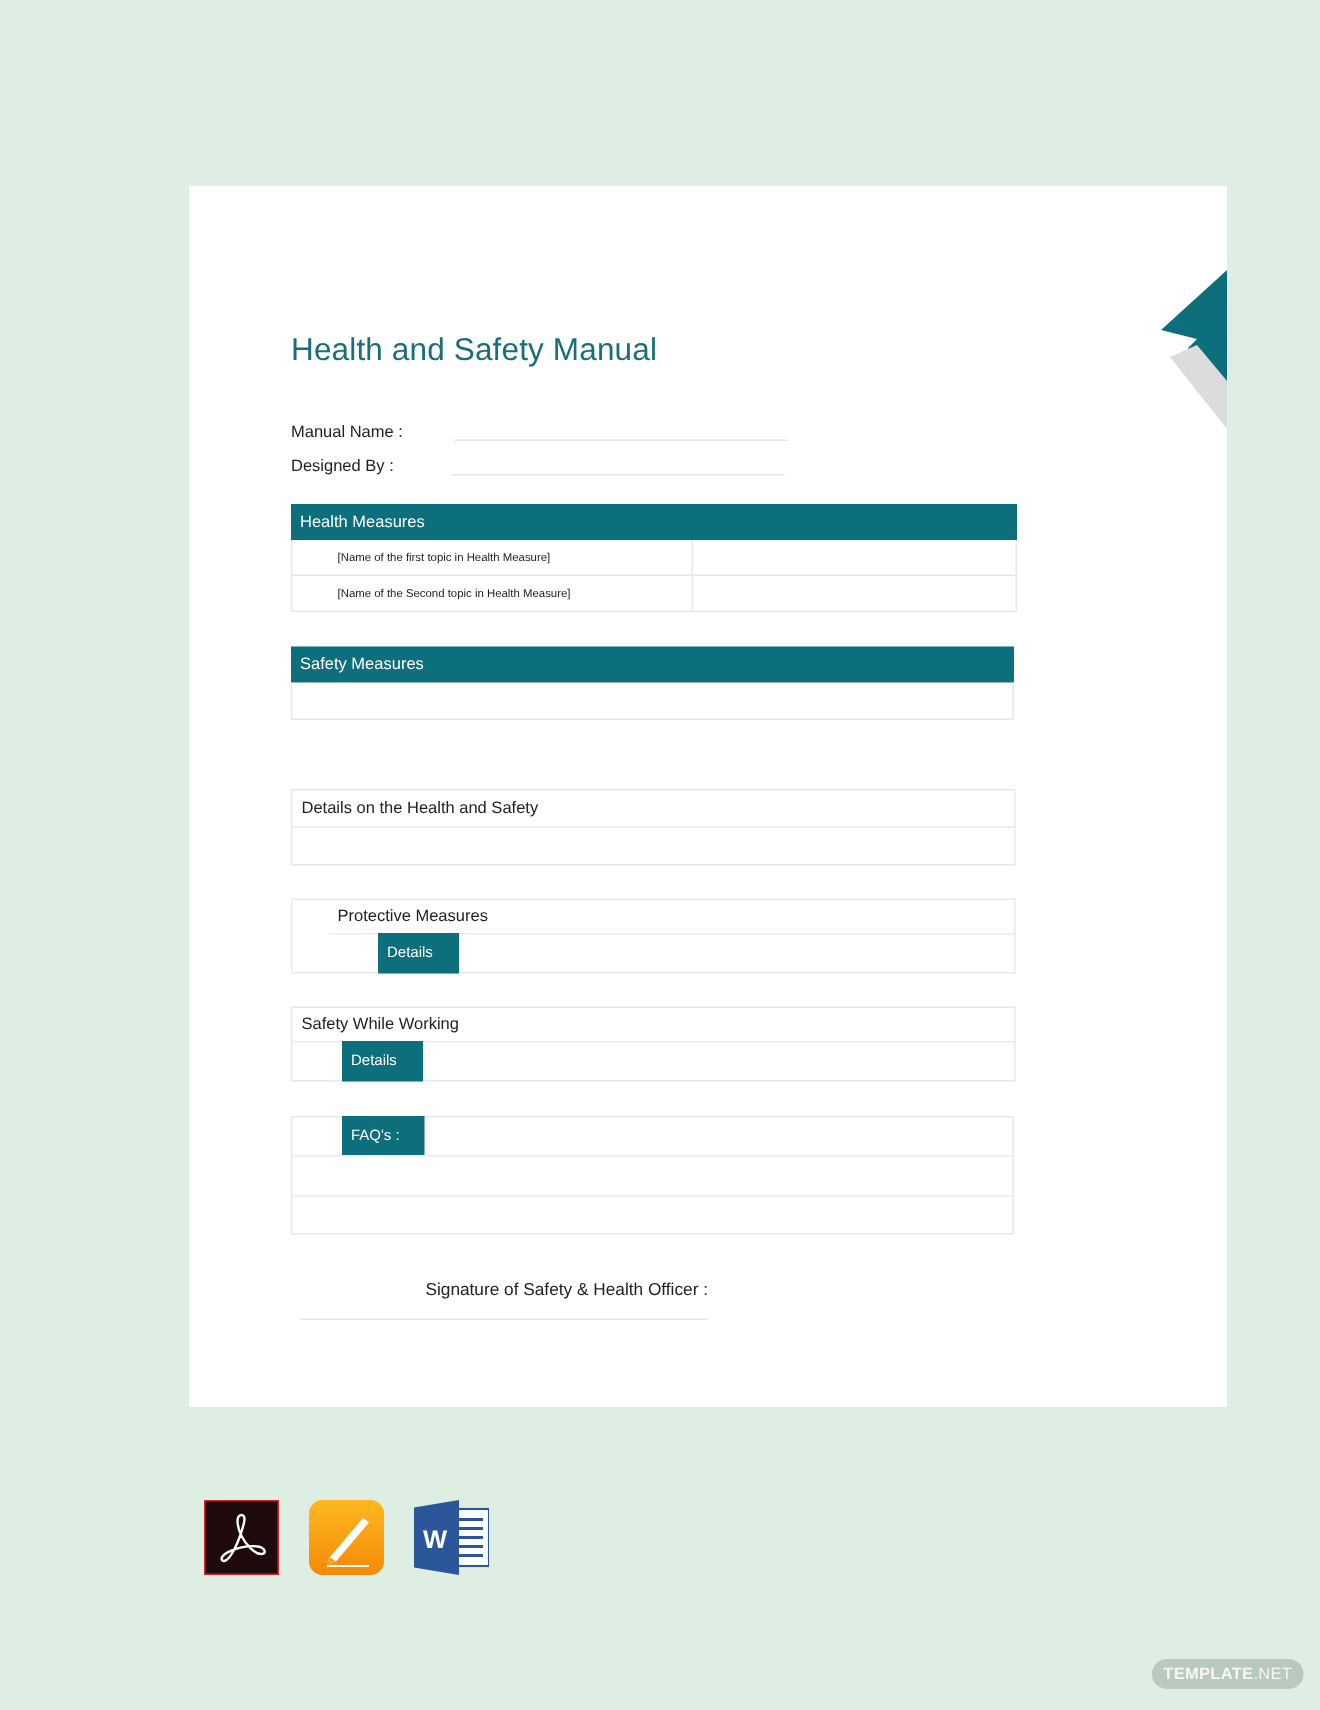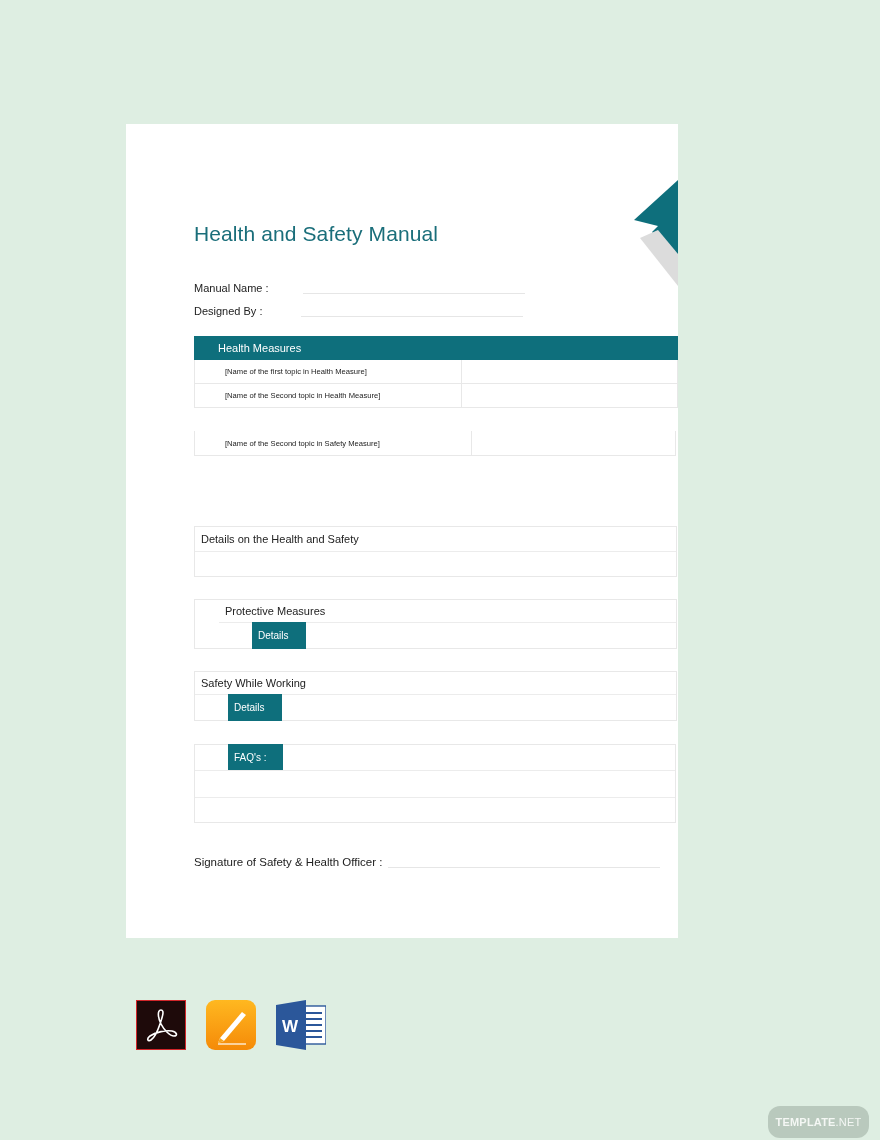--- a/index.html
+++ b/index.html
@@ -7,21 +7,21 @@
       width: 880px; height: 1140px;
       background: #deeee2;
       position: relative;
       overflow: hidden;
       font-family: "Liberation Sans", "DejaVu Sans", sans-serif;
       color: #1f1f1f;
     }
     .page {
       position: absolute;
       left: 126px; top: 124px;
-      width: 552px; height: 814px;
+      width: 692px; height: 814px;
       background: #ffffff;
       overflow: hidden;
     }
     .corner-deco {
       position: absolute;
       right: 0; top: 56px;
       width: 44px; height: 106px;
     }
     .title {
       position: absolute;
@@ -46,21 +46,21 @@
     .tbl {
       position: absolute;
       left: 68px;
       border-collapse: collapse;
     }
     .tbl-head {
       background: #0e6f7c;
       color: #ffffff;
       font-size: 11px;
       height: 24px;
-      padding-left: 24px;
+      padding-left: 6px;
       display: flex; align-items: center;
     }
     .tbl-row {
       display: flex;
       height: 23px;
       border: 1px solid #e8e8e8;
       border-top: none;
     }
     .tbl-cell-left {
       border-right: 1px solid #e8e8e8;
@@ -103,40 +103,41 @@
       display: flex; align-items: center;
       box-sizing: border-box;
       margin-left: 34px;
     }
     .sig-row {
       position: absolute;
       left: 68px; top: 730px;
       display: flex; align-items: flex-end;
       font-size: 11.5px;
       color: #222;
+      flex-direction: column;
     }
     .sig-line {
       width: 272px;
       border-bottom: 1px solid #e6e6e6;
       height: 13px;
       margin-left: 6px;
     }
     .formats {
       position: absolute;
       left: 136px; top: 1000px;
       display: flex; gap: 20px;
     }
     .fmt-icon {
       width: 50px; height: 50px;
       position: relative;
     }
     .badge {
       position: absolute;
       left: 768px; top: 1106px;
-      width: 101px; height: 32px;
+      width: 101px; height: 20px;
       border-radius: 12px;
       background: #b9c9bd;
       color: #f4f7f4;
       font-size: 11px; font-weight: bold;
       display: flex; align-items: center; justify-content: center;
       letter-spacing: 0.2px;
     }
   </style>
 </head>
 <body>
@@ -165,22 +166,22 @@
       <div class="tbl-cell-left" style="width:243px;">[Name of the first topic in Health Measure]</div>
       <div class="tbl-cell-right"></div>
     </div>
     <div class="tbl-row">
       <div class="tbl-cell-left" style="width:243px;">[Name of the Second topic in Health Measure]</div>
       <div class="tbl-cell-right"></div>
     </div>
   </div>
 
   <div class="tbl" style="top:307px; width:482px;">
+    <div class="tbl-head">Safety Measures</div>
     <div class="tbl-row" style="height:24px;">
-      <div class="tbl-cell-left" style="width:253px;">[Name of the Second topic in Safety Measure]</div>
       <div class="tbl-cell-right"></div>
     </div>
   </div>
 
   <div class="box" style="top:402px;">
     <div class="box-title">Details on the Health and Safety</div>
     <div class="box-body"></div>
   </div>
 
   <div class="box" style="top:475px; height:50px;padding-left:24px;">

